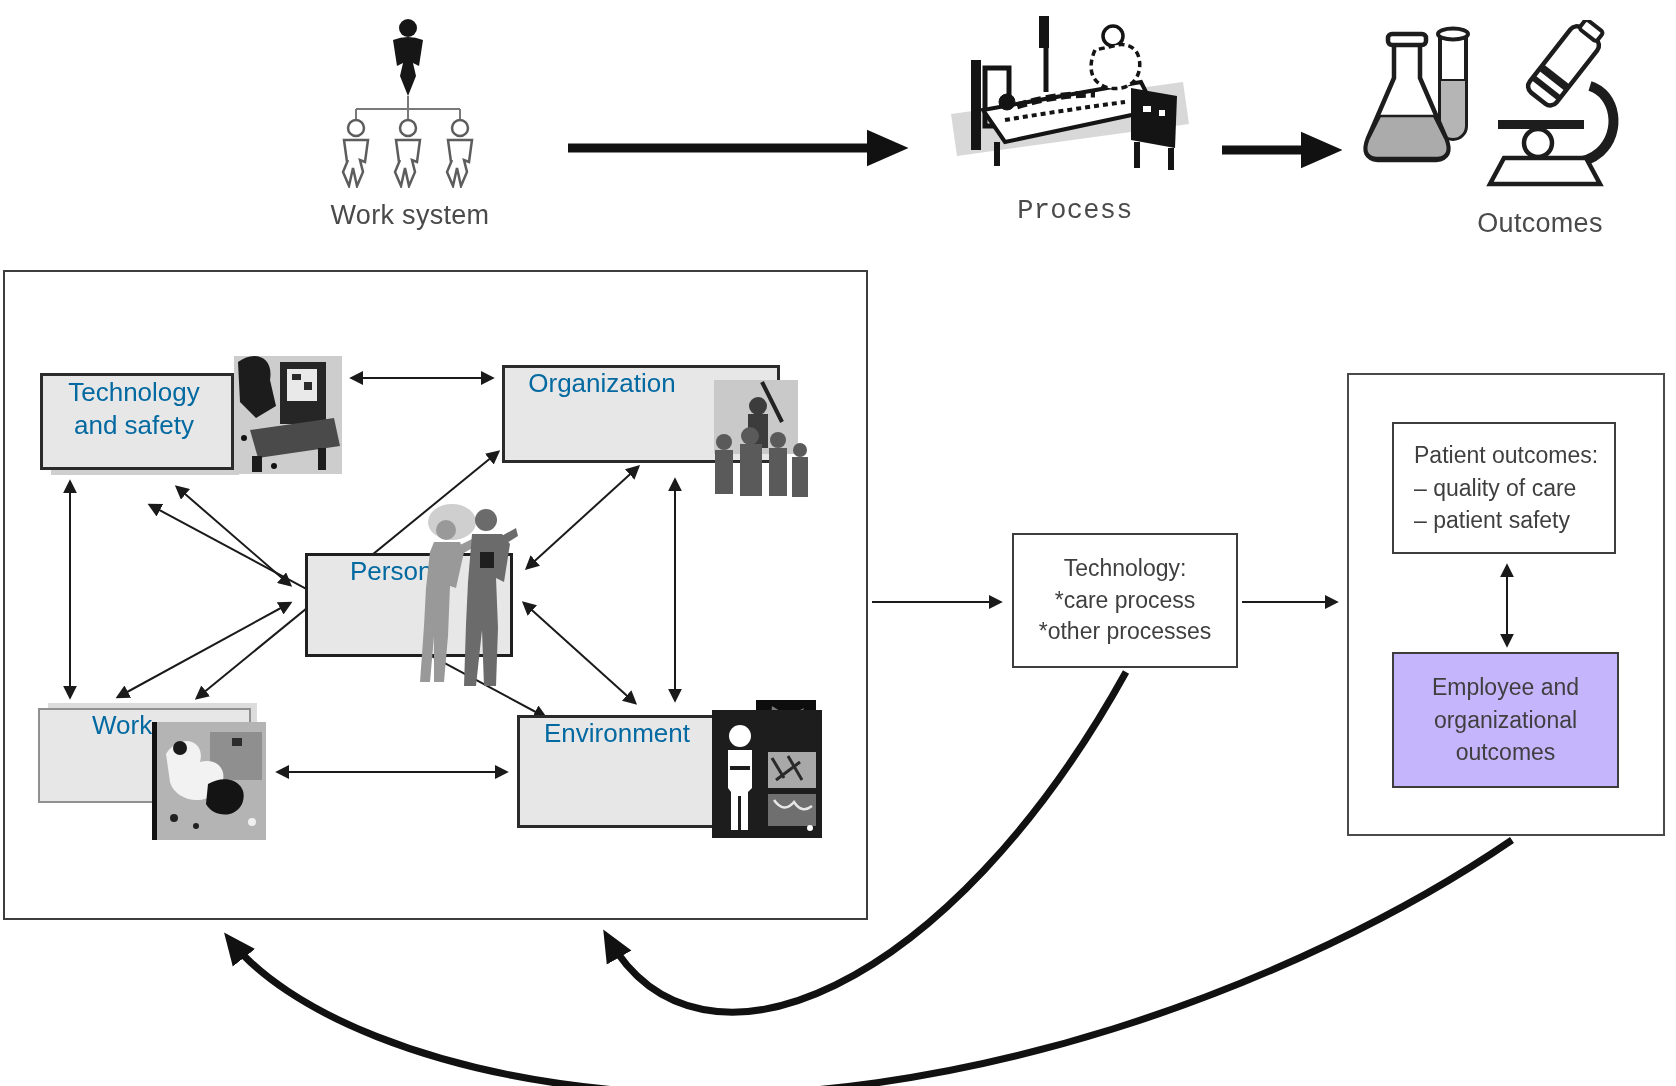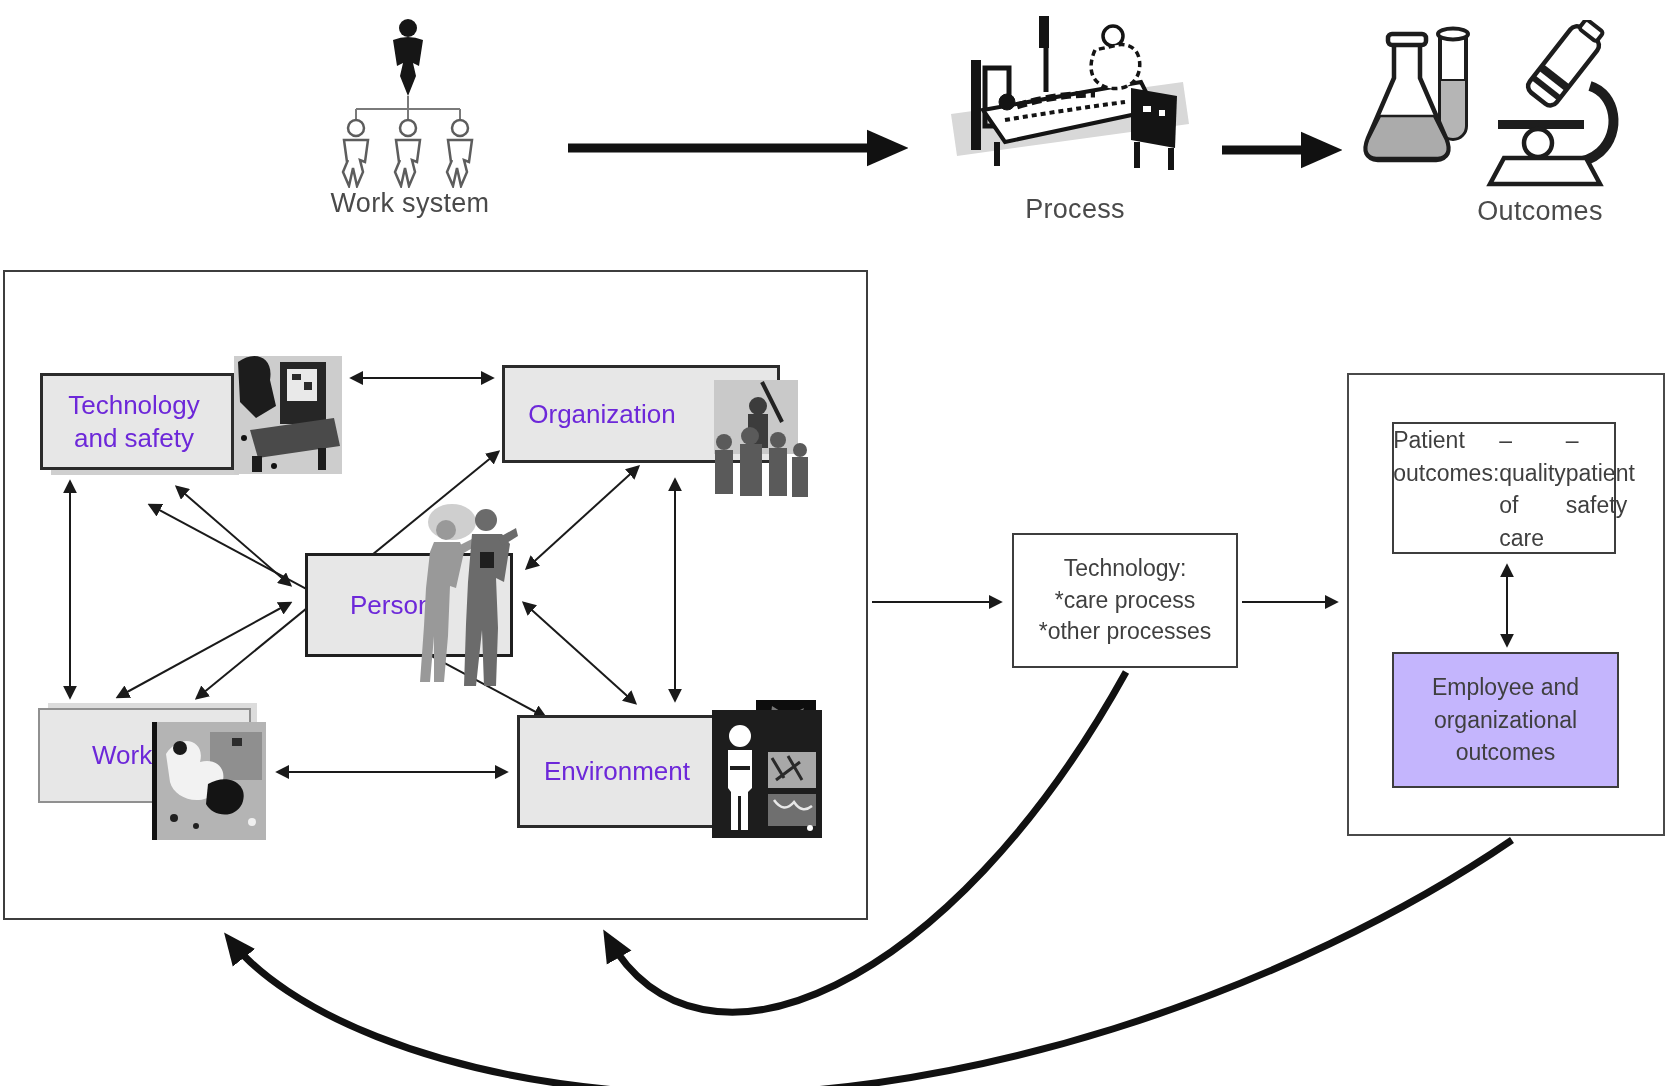--- a/index.html
+++ b/index.html
@@ -1,31 +1,31 @@
 <!DOCTYPE html>
 <html><head>
 <meta charset="utf-8">
 <style>
   html,body{margin:0;padding:0;background:#fff;}
   .canvas{
     position:relative;width:1676px;height:1086px;background:#ffffff;
     font-family:"Liberation Sans", sans-serif;color:#3f3f3f;overflow:hidden;
   }
-  .lbl{position:absolute;text-align:center;font-size:27px;color:#4a4a4a;letter-spacing:.3px;}
+  .lbl{position:absolute;text-align:center;font-size:27px;color:#4a4a4a;letter-spacing:.3px;margin-top:12px;}
   
   .ws-box{position:absolute;left:3px;top:270px;width:861px;height:646px;border:2px solid #3d3d3d;background:#fff;z-index:1;}
   .outcomes-outer{position:absolute;left:1347px;top:373px;width:314px;height:459px;border:2px solid #4a4a4a;background:#fff;z-index:1;}
   .processes-box{position:absolute;left:1012px;top:533px;width:222px;height:131px;border:2px solid #3d3d3d;background:#fff;z-index:1;
     display:flex;flex-direction:column;justify-content:center;align-items:center;font-size:23px;line-height:1.38;}
   .patient-box{position:absolute;left:1392px;top:422px;width:224px;height:132px;border:2px solid #3d3d3d;background:#fff;z-index:2;
-    display:flex;flex-direction:row;justify-content:center;padding-left:20px;box-sizing:border-box;font-size:23px;line-height:1.42;text-align:left;}
+    display:flex;flex-direction:column;justify-content:center;padding-left:20px;box-sizing:border-box;font-size:23px;line-height:1.42;text-align:left;}
   .employee-box{position:absolute;left:1392px;top:652px;width:223px;height:132px;border:2px solid #3d3d3d;background:#c4b5fd;z-index:2;
     display:flex;flex-direction:column;justify-content:center;align-items:center;font-size:23px;line-height:1.42;}
   
-  .comp{position:absolute;background:#e7e7e7;z-index:3;display:flex;align-items:center;font-size:26px;color:#6d28d9;}
+  .comp{position:absolute;background:#e7e7e7;z-index:3;display:flex;font-size:26px;color:#0369a1;}
   .comp.center{justify-content:center;text-align:center;}
   .tech{left:40px;top:373px;width:188px;height:91px;border:3px solid #2b2b2b;box-shadow:8px 8px 0 -3px #cfcfcf;}
   .org{left:502px;top:365px;width:272px;height:92px;border:3px solid #2b2b2b;}
   .person{left:305px;top:553px;width:202px;height:98px;border:3px solid #1f1f1f;}
   .tasks{left:38px;top:708px;width:209px;height:91px;border:2px solid #909090;box-shadow:8px -7px 0 -2px #dcdcdc;}
   .env{left:517px;top:715px;width:194px;height:107px;border:3px solid #2b2b2b;}
   .img{position:absolute;z-index:4;}
   .arrows{position:absolute;left:0;top:0;z-index:2;pointer-events:none;}
   .iconbox{position:absolute;z-index:1;}
   .two-line{line-height:1.25;}
@@ -89,21 +89,21 @@
       <g>
         <polygon points="186,78 232,86 230,138 186,130" fill="#141414"></polygon>
         <rect x="198" y="96" width="8" height="6" fill="#ffffff"></rect>
         <rect x="214" y="100" width="6" height="6" fill="#ffffff"></rect>
         <line x1="192" y1="132" x2="192" y2="158" stroke="#141414" stroke-width="6"></line>
         <line x1="226" y1="138" x2="226" y2="160" stroke="#141414" stroke-width="6"></line>
         <line x1="52" y1="132" x2="52" y2="156" stroke="#141414" stroke-width="6"></line>
       </g>
     </svg>
   </div>
-  <div class="lbl" style="left:990px;top:194px;width:170px;">Process</div>
+  <div class="lbl" style="left:990px;top:184px;width:170px;font-family:Liberation Mono, monospace;">Process</div>
 
   <div class="iconbox" style="left:1338px;top:20px;width:308px;height:174px;">
     <svg width="308" height="174" viewBox="0 0 308 174">
       <g stroke="#1d1d1d" stroke-width="4" fill="#ffffff">
         <path d="M102,14 h26 v92 a13 13 0 0 1 -26 0 Z"></path>
         <path d="M102,60 h26 v46 a13 13 0 0 1 -26 0 Z" fill="#b5b5b5" stroke-width="2"></path>
         <ellipse cx="115" cy="14" rx="15" ry="5.5" fill="#ffffff"></ellipse>
       </g>
       <g stroke="#1d1d1d" stroke-width="4.5">
         <path d="M56,22 h26 v36 l26,60 q8,20 -10,22 h-58 q-18,-2 -10,-22 l26,-60 Z" fill="#ffffff"></path>

